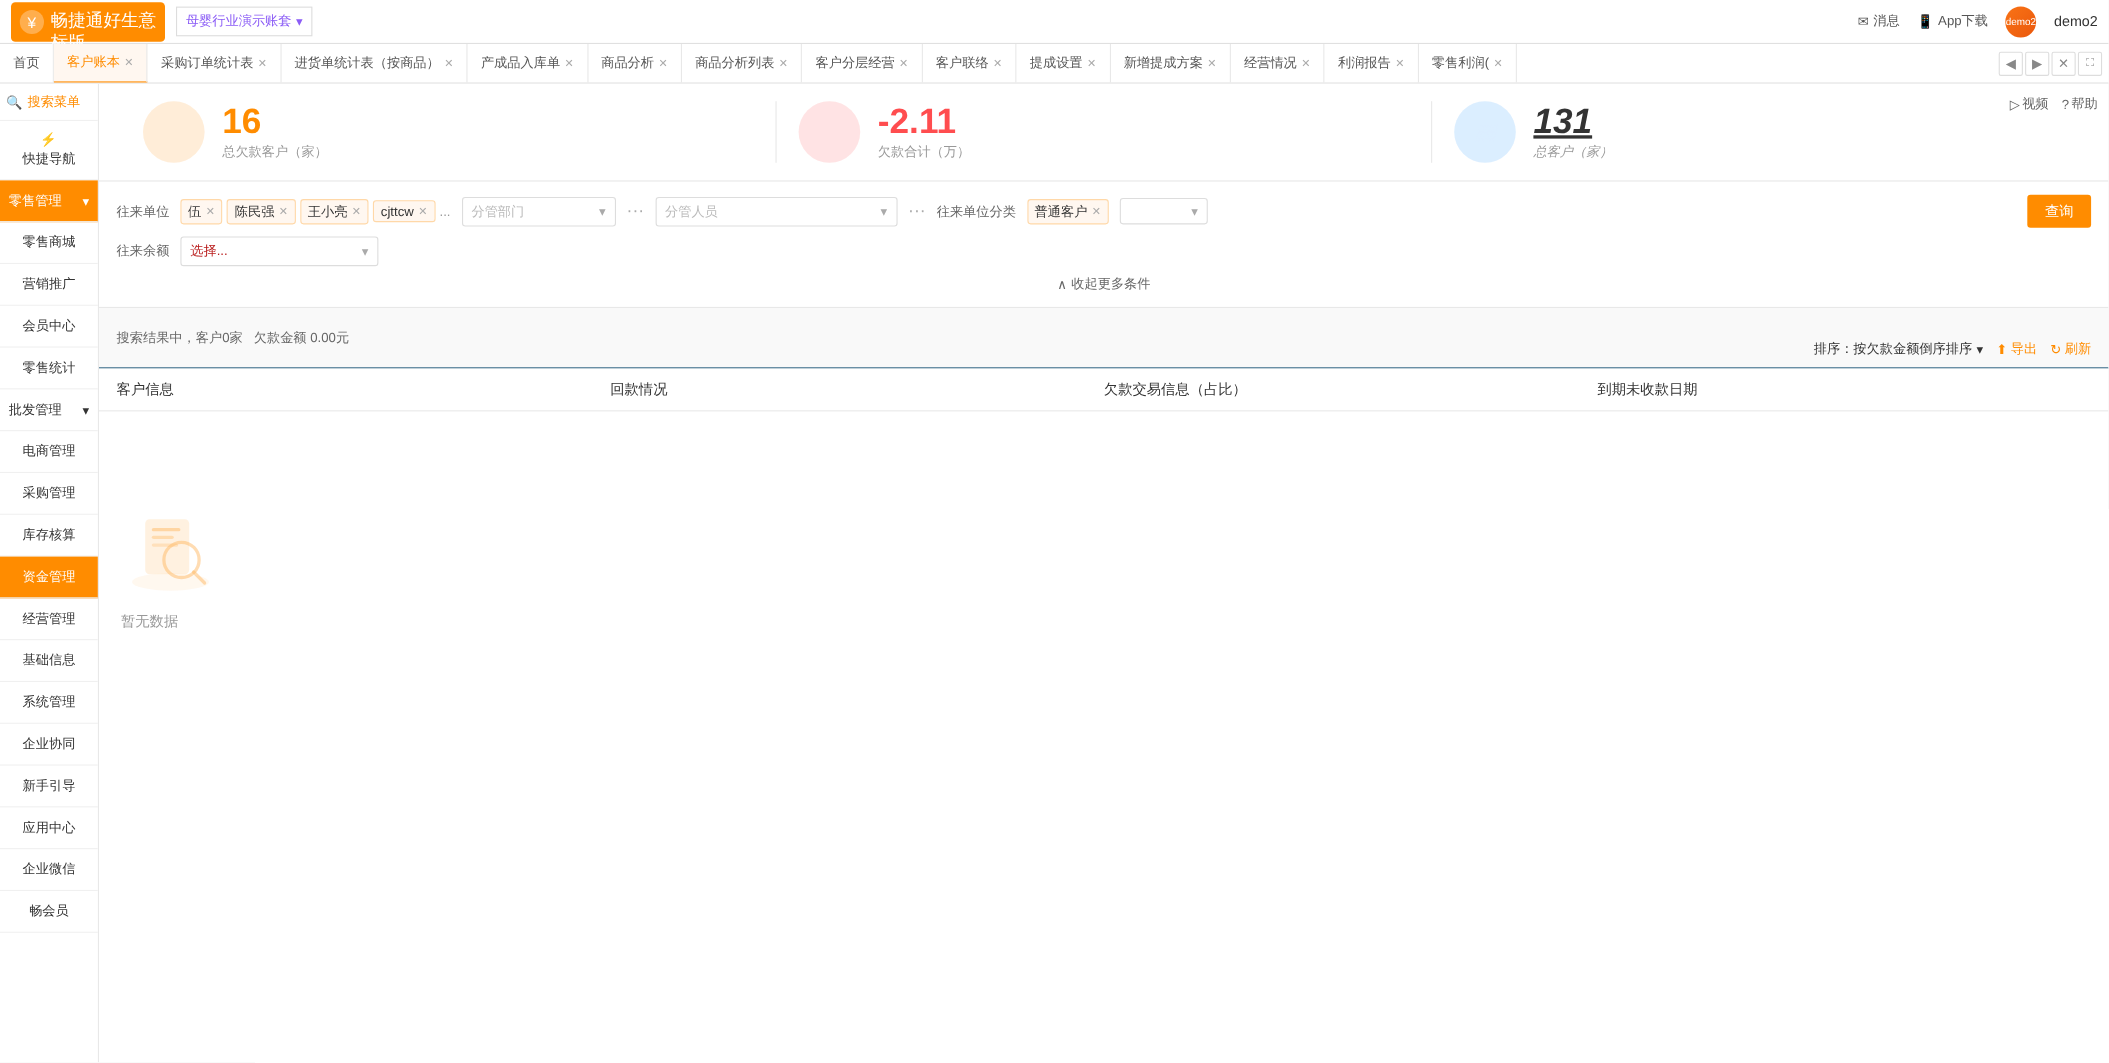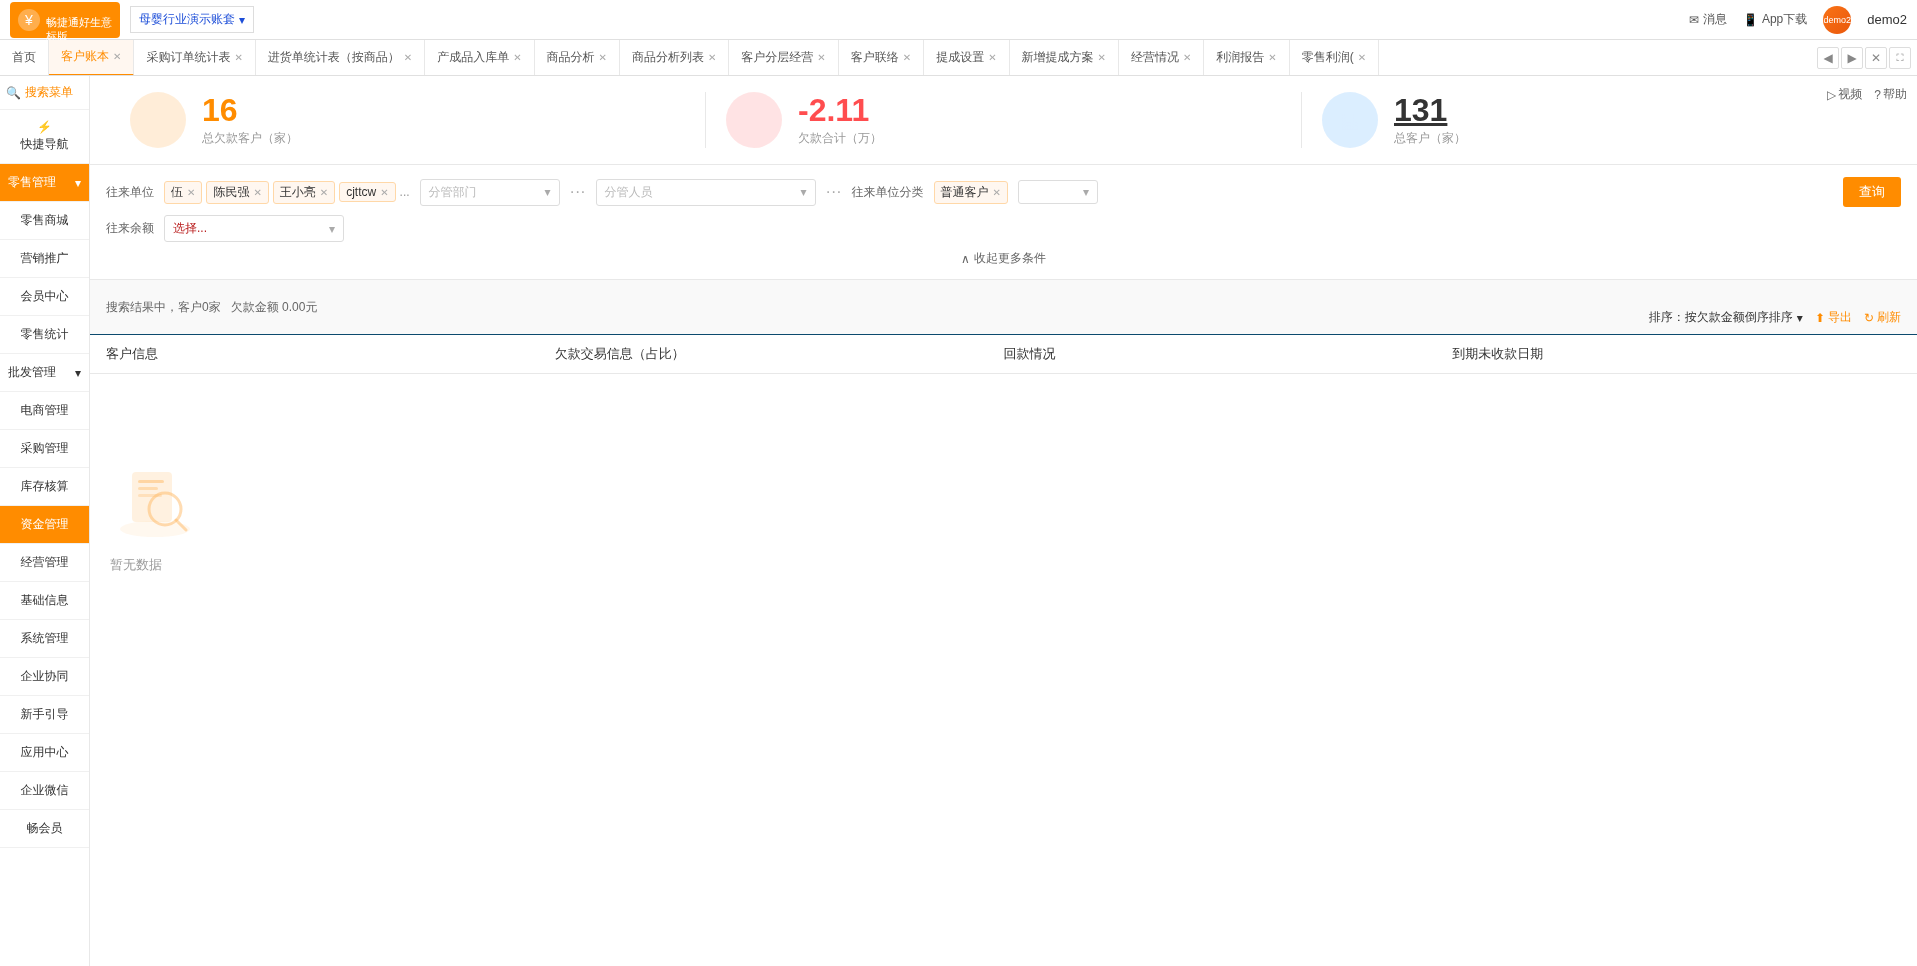--- a/index.html
+++ b/index.html
@@ -26,26 +26,26 @@
       height: 36px;
     }
     .logo-icon {
       width: 22px; height: 22px;
       background: rgba(255,255,255,0.3);
       border-radius: 50%;
       display: flex; align-items: center; justify-content: center;
       font-size: 14px;
       flex-shrink: 0;
     }
-    .logo-text { font-size: 11px; line-height: 1.2; margin-top: 20px; }
+    .logo-text { font-size: 16px; line-height: 1.2; margin-top: 20px; }
     .industry-selector {
       display: flex; align-items: center; gap: 4px;
       border: 1px solid #ddd; border-radius: 0;
       padding: 4px 8px;
-      font-size: 12px; color: #1d4ed8;
+      font-size: 12px; color: #8b5cf6;
       cursor: pointer;
       background: #fff;
     }
     .top-bar-right {
       margin-left: auto;
       display: flex; align-items: center; gap: 16px;
     }
     .top-action {
       display: flex; align-items: center; gap: 4px;
       font-size: 12px; color: #555; cursor: pointer;
@@ -457,21 +457,21 @@
             <circle cx="28" cy="28" r="28" fill="#ff4d4f"></circle>
           </svg>
           <span style="position:relative;z-index:1;font-size:24px;opacity:0.9;color:#ff4d4f;">✦</span>
         </div>
         <div class="stat-info">
           <div class="stat-number red">-2.11</div>
           <div class="stat-label">欠款合计（万）</div>
         </div>
       </div>
 
-      <div class="stat-card" style="border-right:none;">
+      <div class="stat-card" style="border-right:none;font-style:italic;">
         <div class="stat-icon blue" style="position:relative;">
           <svg width="56" height="56" style="position:absolute;opacity:0.15;" viewBox="0 0 56 56">
             <circle cx="28" cy="28" r="28" fill="#1890ff"></circle>
           </svg>
           <span style="position:relative;z-index:1;font-size:22px;opacity:0.8;color:#1890ff;">▦</span>
         </div>
         <div class="stat-info">
           <div class="stat-number" style="text-decoration: underline;">131</div>
           <div class="stat-label">总客户（家）</div>
         </div>
@@ -567,22 +567,22 @@
         <div class="results-action">
           <span>↻</span>
           <span>刷新</span>
         </div>
       </div>
     </div>
 
     <div class="data-table">
       <div class="table-header">
         <div>客户信息</div>
+        <div>回款情况</div>
         <div>欠款交易信息（占比）</div>
-        <div>回款情况</div>
         <div>到期未收款日期</div>
       </div>
       <div class="table-empty">
         <div class="empty-icon" style="width:90px;height:90px;background:none;display:flex;align-items:center;justify-content:center;">
 
           <svg width="90" height="90" viewBox="0 0 90 90">
             <ellipse cx="45" cy="75" rx="35" ry="8" fill="#ffd8a8" opacity="0.3"></ellipse>
             <rect x="22" y="18" width="40" height="50" rx="4" fill="#ffd8a8" opacity="0.6"></rect>
             <rect x="28" y="26" width="26" height="3" rx="1.5" fill="#ff8c00" opacity="0.5"></rect>
             <rect x="28" y="33" width="20" height="3" rx="1.5" fill="#ff8c00" opacity="0.4"></rect>

